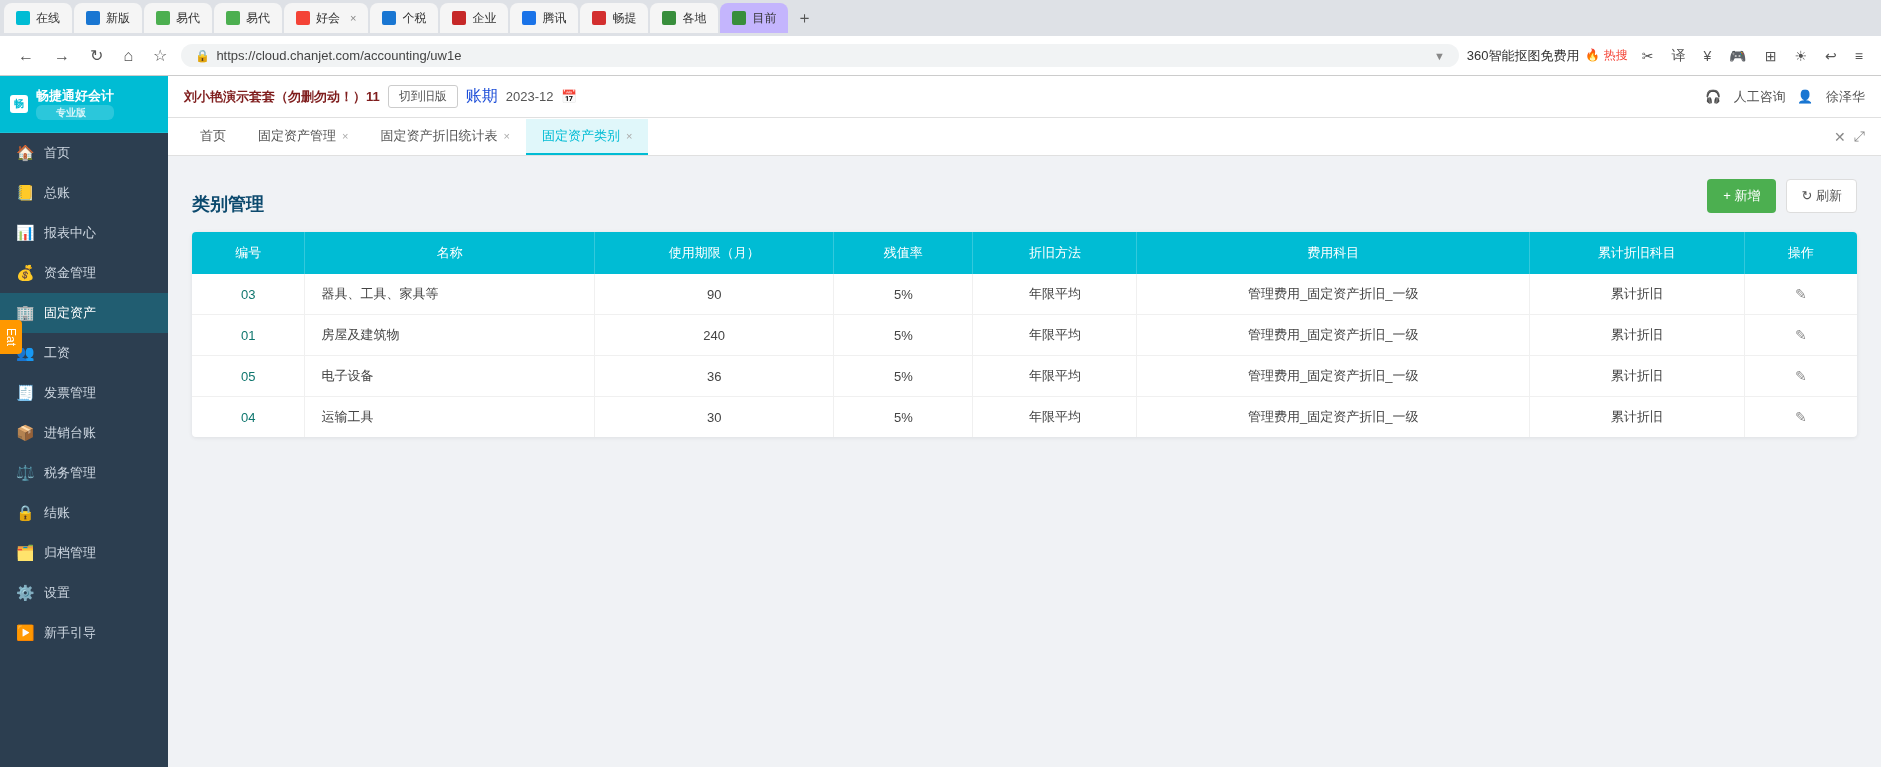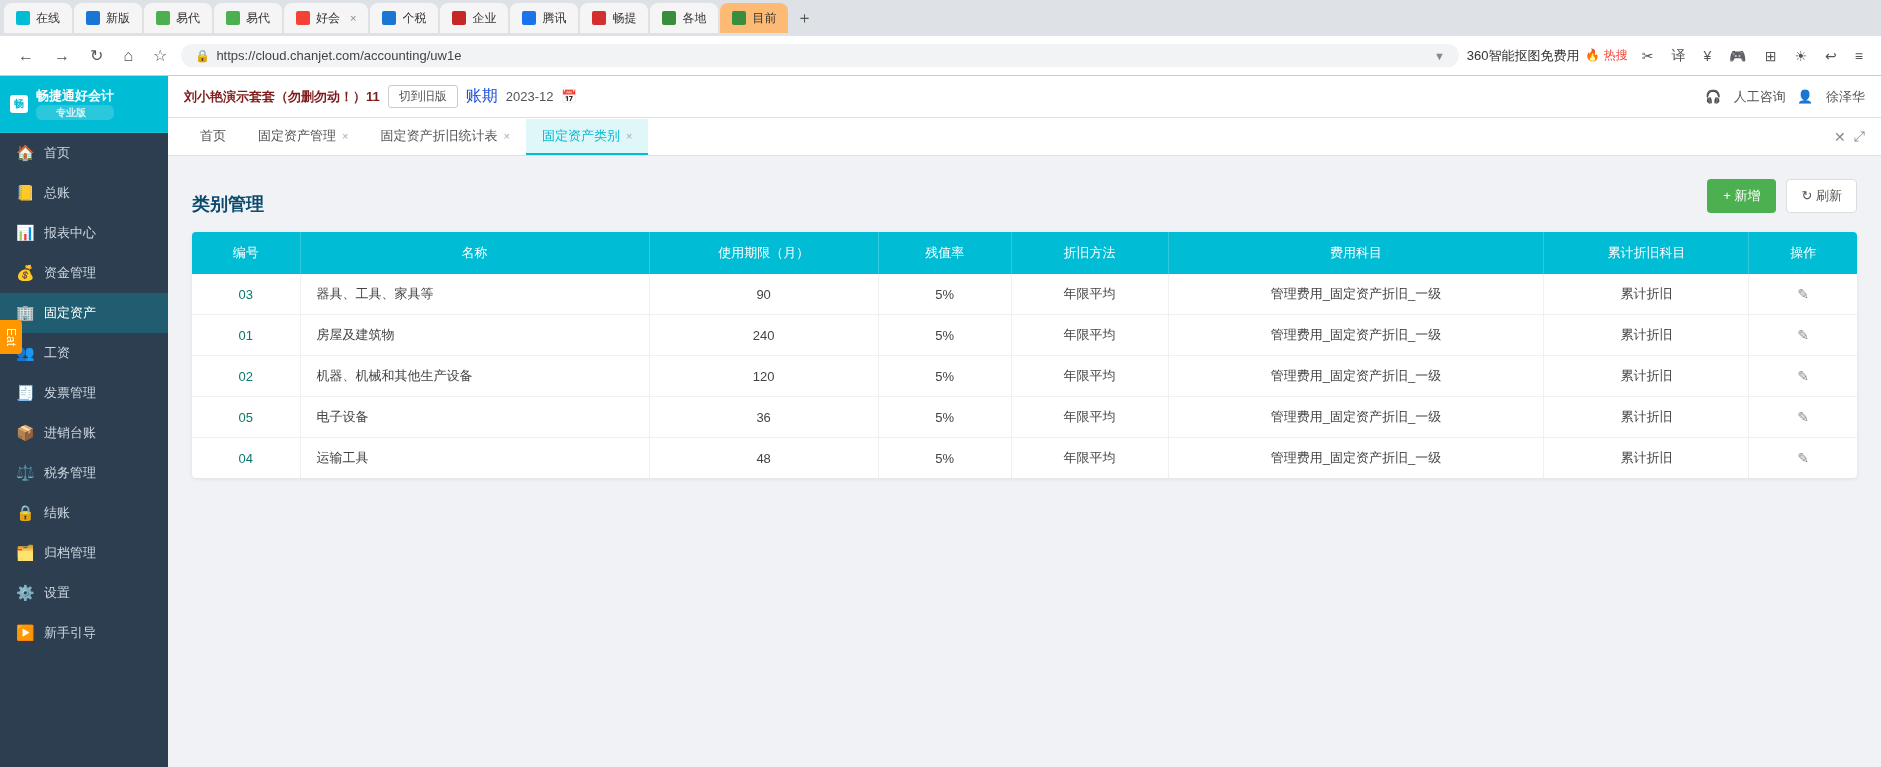--- a/index.html
+++ b/index.html
@@ -2,21 +2,21 @@
 <html><head>
   <meta charset="utf-8">
   <style>
     * { box-sizing: border-box; margin: 0; padding: 0; }
     body { font-family: "Microsoft YaHei", SimHei, Arial, sans-serif; font-size: 13px; background: #f0f2f5; overflow: hidden; }
 
     
     .browser-chrome { background: #dee1e6; width: 100%; }
     .tab-bar { display: flex; align-items: center; background: #dee1e6; height: 36px; padding: 0 4px; gap: 2px; }
     .browser-tab { display: flex; align-items: center; height: 30px; padding: 0 12px; border-radius: 8px 8px 0 0; font-size: 12px; gap: 6px; cursor: pointer; background: #f5f5f5; color: #333; max-width: 160px; white-space: nowrap; overflow: hidden; }
-    .browser-tab.active { background: #fdba74; }
+    .browser-tab.active { background: #c4b5fd; }
     .browser-tab .tab-favicon { width: 14px; height: 14px; border-radius: 2px; flex-shrink: 0; }
     .browser-tab .tab-close { font-size: 11px; color: #888; margin-left: 4px; cursor: pointer; }
     .browser-tab .tab-label { overflow: hidden; text-overflow: ellipsis; }
 
     .address-bar { display: flex; align-items: center; background: #fff; height: 40px; padding: 0 12px; gap: 8px; border-bottom: 1px solid #ccc; }
     .nav-btn { background: none; border: none; cursor: pointer; color: #555; font-size: 16px; padding: 2px 6px; border-radius: 4px; }
     .url-box { flex: 1; display: flex; align-items: center; background: #f1f3f4; border-radius: 20px; padding: 4px 14px; gap: 6px; font-size: 13px; color: #444; }
     .url-box .lock-icon { color: #4caf50; font-size: 12px; }
     .url-text { color: #444; font-size: 13px; flex: 1; }
     .search-bar { display: flex; align-items: center; gap: 6px; font-size: 13px; color: #333; }
@@ -307,43 +307,33 @@
             <td class="code">01</td>
             <td class="name">房屋及建筑物</td>
             <td>240</td>
             <td>5%</td>
             <td>年限平均</td>
             <td>管理费用_固定资产折旧_一级</td>
             <td>累计折旧</td>
             <td><button class="edit-btn">✎</button></td>
           </tr>
           <tr>
-            <td class="code">02</td>
-            <td class="name">机器、机械和其他生产设备</td>
-            <td>120</td>
-            <td>5%</td>
-            <td>年限平均</td>
-            <td>管理费用_固定资产折旧_一级</td>
-            <td>累计折旧</td>
-            <td><button class="edit-btn">✎</button></td>
-          </tr>
-          <tr>
             <td class="code">05</td>
             <td class="name">电子设备</td>
             <td>36</td>
             <td>5%</td>
             <td>年限平均</td>
             <td>管理费用_固定资产折旧_一级</td>
             <td>累计折旧</td>
             <td><button class="edit-btn">✎</button></td>
           </tr>
           <tr>
             <td class="code">04</td>
             <td class="name">运输工具</td>
-            <td>48</td>
+            <td>30</td>
             <td>5%</td>
             <td>年限平均</td>
             <td>管理费用_固定资产折旧_一级</td>
             <td>累计折旧</td>
             <td><button class="edit-btn">✎</button></td>
           </tr>
         </tbody>
       </table>
     </div>
   </div>

